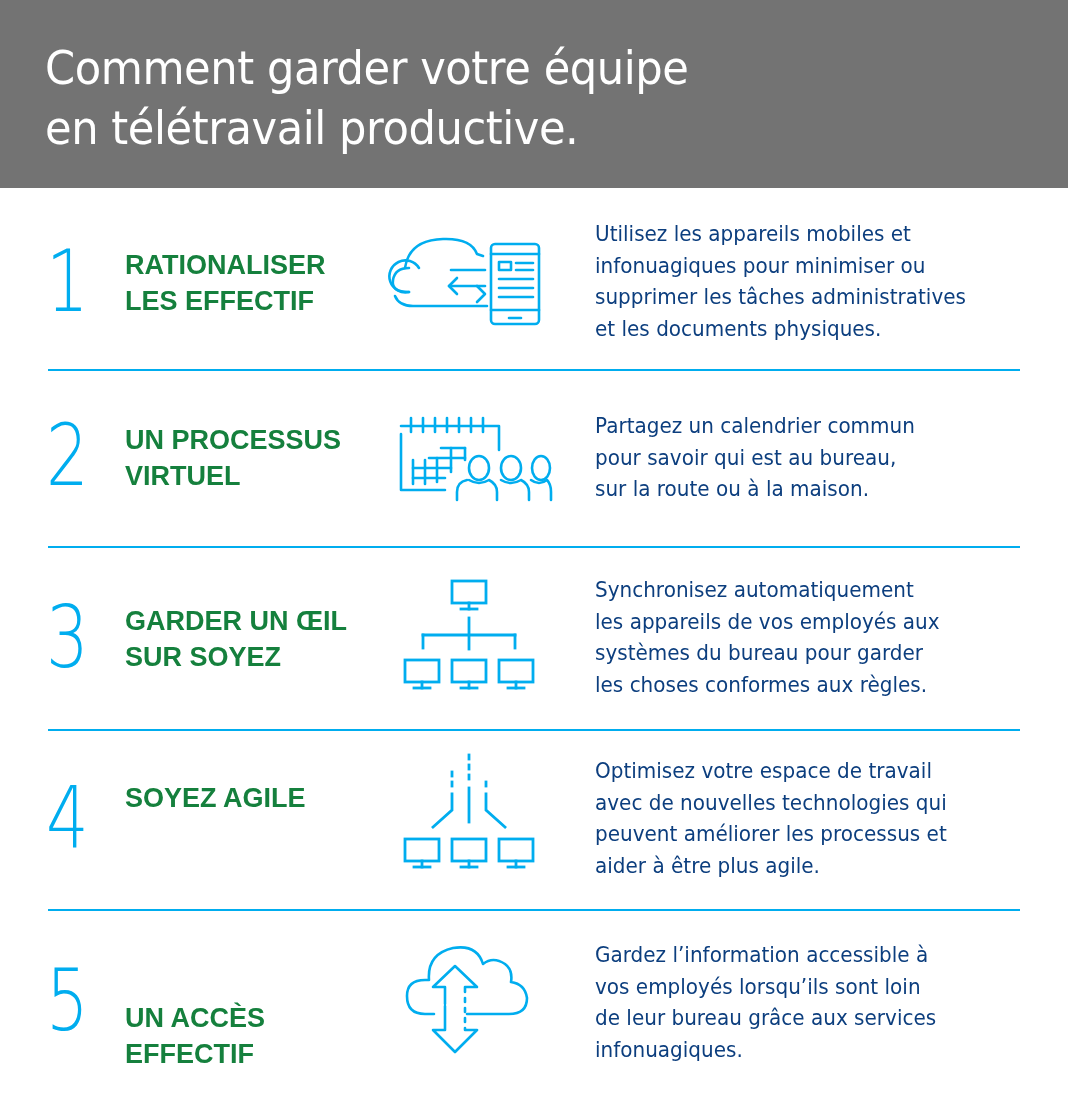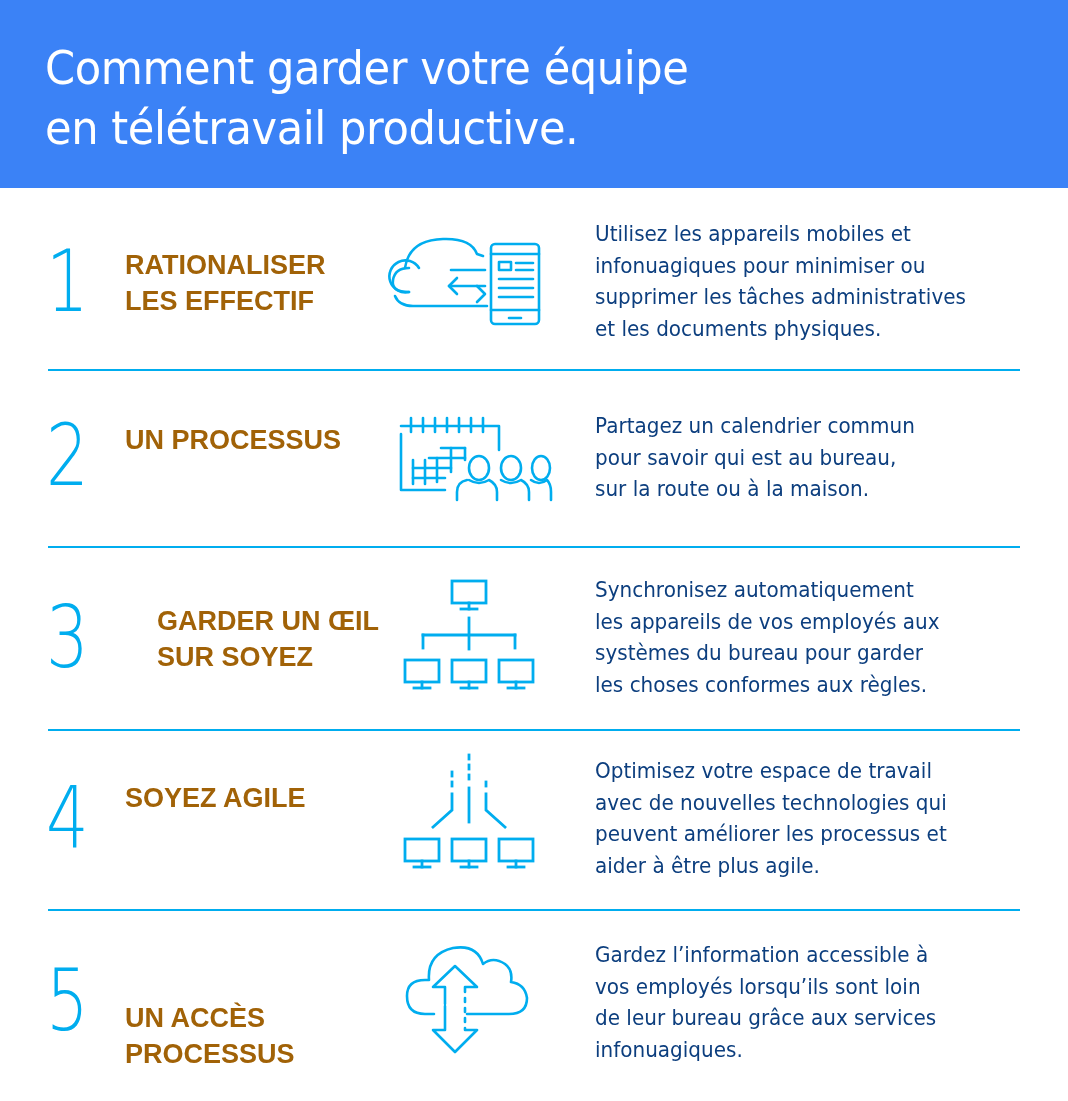--- a/index.html
+++ b/index.html
@@ -1,40 +1,40 @@
 <!DOCTYPE html>
 <html><head>
 <meta charset="utf-8">
 <style>
   * { box-sizing: border-box; margin: 0; padding: 0; }
   html, body { width: 1068px; height: 1101px; background: #ffffff; overflow: hidden; }
   body { font-family: "DejaVu Sans", "Liberation Sans", sans-serif; position: relative; }
   .header {
     position: absolute; left: 0; top: 0; width: 1068px; height: 188px;
-    background: #3b82f6;
+    background: #737373;
   }
   .header-title {
     position: absolute; left: 45px; top: 38px;
     color: #ffffff; font-size: 47px; line-height: 60px; font-weight: normal;
     letter-spacing: -0.5px;
     font-family: "DejaVu Sans", sans-serif;
     transform: scaleX(0.92); transform-origin: left top;
   }
   .header-title span { display: block; white-space: nowrap; }
   .row { position: absolute; left: 0; width: 1068px; }
   .num {
     position: absolute; left: 46px;
     color: #00adef; font-family: "DejaVu Sans", sans-serif;
     font-weight: 200; font-size: 86px; line-height: 86px;
     -webkit-text-stroke: 0px; transform: scaleX(0.78); transform-origin: left top;
     font-weight: lighter;
   }
   .heading {
     position: absolute; left: 125px;
-    color: #a16207; font-family: "Liberation Sans", sans-serif;
+    color: #15803d; font-family: "Liberation Sans", sans-serif;
     font-weight: bold; font-size: 27px; line-height: 36px;
     letter-spacing: 0px; white-space: nowrap;
   }
   .heading span { display: block; }
   .icon { position: absolute; left: 385px; }
   .icon svg { display: block; }
   .desc {
     position: absolute; left: 595px;
     color: #0c3e7e; font-family: "DejaVu Sans", sans-serif;
     font-size: 21.5px; line-height: 31.5px; white-space: nowrap;
@@ -89,20 +89,21 @@
     <span>supprimer les tâches administratives</span>
     <span>et les documents physiques.</span>
   </div>
 </div>
 <div class="divider" style="top:369px;"></div>
 
 <div class="row" style="top:0;">
   <div class="num" style="top:412px;">2</div>
   <div class="heading" style="top:422px;">
     <span>UN PROCESSUS</span>
+    <span>VIRTUEL</span>
   </div>
   <div class="icon" style="top:412px;">
     <svg width="170" height="90" viewBox="0 0 170 90" fill="none" stroke="#00adef" stroke-width="2.6" stroke-linecap="round" stroke-linejoin="round">
       <path d="M16 14 L 114 14 L 114 38"></path>
       <line x1="26" y1="6" x2="26" y2="20"></line>
       <line x1="38" y1="6" x2="38" y2="20"></line>
       <line x1="50" y1="6" x2="50" y2="20"></line>
       <line x1="62" y1="6" x2="62" y2="20"></line>
       <line x1="74" y1="6" x2="74" y2="20"></line>
       <line x1="86" y1="6" x2="86" y2="20"></line>
@@ -129,21 +130,21 @@
   <div class="desc" style="top:410px;">
     <span>Partagez un calendrier commun</span>
     <span>pour savoir qui est au bureau,</span>
     <span>sur la route ou à la maison.</span>
   </div>
 </div>
 <div class="divider" style="top:546px;"></div>
 
 <div class="row" style="top:0;">
   <div class="num" style="top:594px;">3</div>
-  <div class="heading" style="top:603px;margin-left:32px;">
+  <div class="heading" style="top:603px;">
     <span>GARDER UN ŒIL</span>
     <span>SUR SOYEZ</span>
   </div>
   <div class="icon" style="top:578px;">
     <svg width="160" height="120" viewBox="0 0 160 120" fill="none" stroke="#00adef" stroke-width="2.8" stroke-linecap="square">
       <rect x="67" y="3" width="34" height="22"></rect>
       <line x1="84" y1="25" x2="84" y2="31"></line>
       <line x1="76" y1="31" x2="92" y2="31"></line>
       <line x1="84" y1="40" x2="84" y2="71"></line>
       <line x1="38" y1="57" x2="130" y2="57"></line>
@@ -202,21 +203,21 @@
     <span>peuvent améliorer les processus et</span>
     <span>aider à être plus agile.</span>
   </div>
 </div>
 <div class="divider" style="top:909px;"></div>
 
 <div class="row" style="top:0;">
   <div class="num" style="top:957px;">5</div>
   <div class="heading" style="top:1000px;">
     <span>UN ACCÈS</span>
-    <span>PROCESSUS</span>
+    <span>EFFECTIF</span>
   </div>
   <div class="icon" style="top:940px;">
     <svg width="160" height="120" viewBox="0 0 160 120" fill="none" stroke="#00adef" stroke-width="2.6" stroke-linejoin="round" stroke-linecap="round">
       <path d="M49 74 L 40 74 Q 22 74 22 56 Q 22 40 40 40 Q 42 40 44 40 Q 42 14 68 8 Q 92 4 98 24 Q 108 16 120 24 Q 128 30 126 42 Q 140 44 142 58 Q 142 74 124 74 L 82 74"></path>
       <path d="M60 64 L 60 47 L 48 47 L 70 26 L 92 47 L 80 47 L 80 52"></path>
       <line x1="80" y1="58" x2="80" y2="62"></line>
       <line x1="80" y1="68" x2="80" y2="72"></line>
       <line x1="80" y1="78" x2="80" y2="82"></line>
       <path d="M60 66 L 60 90 L 48 90 L 70 112 L 92 90 L 80 90 L 80 88"></path>
     </svg>

